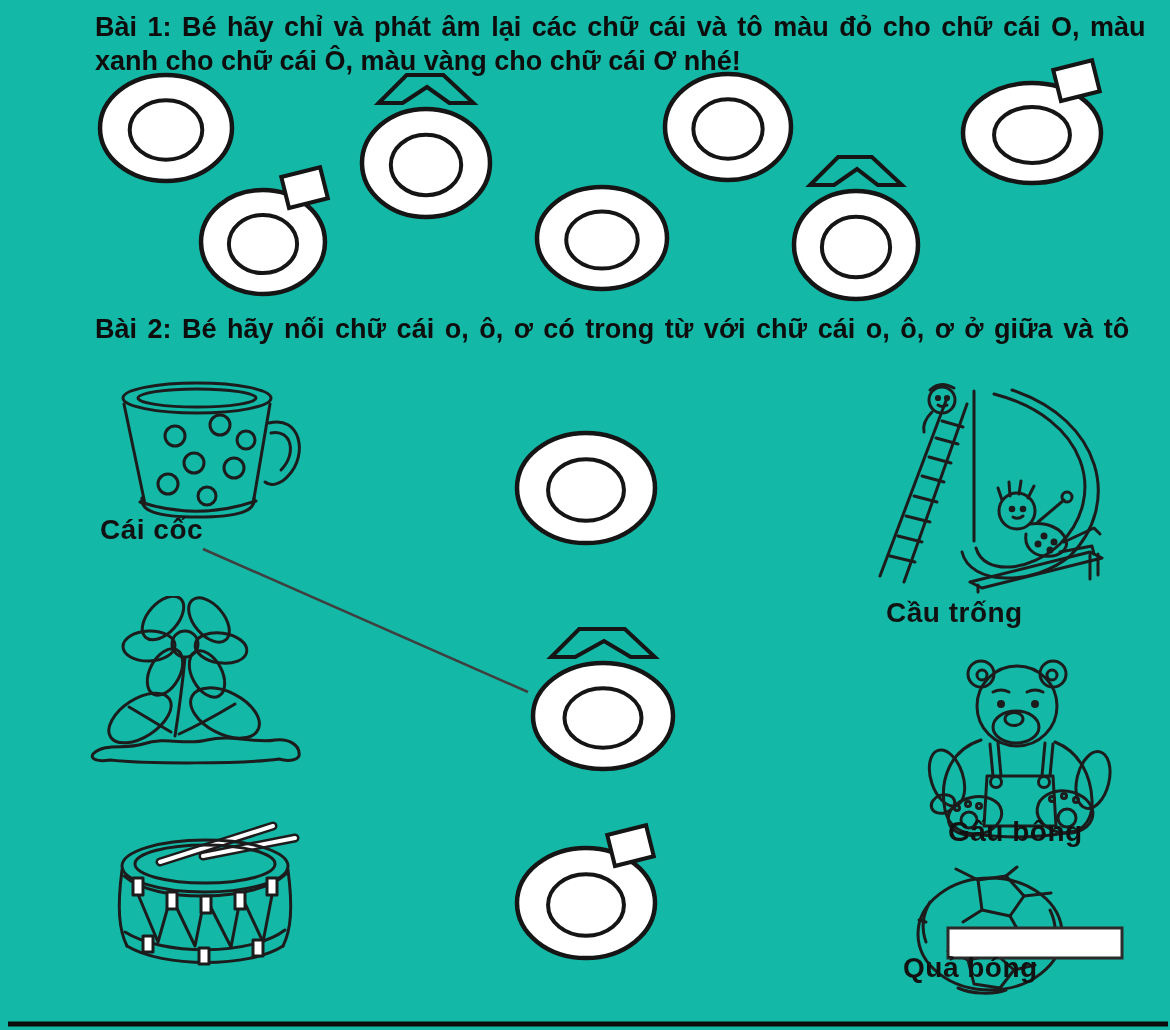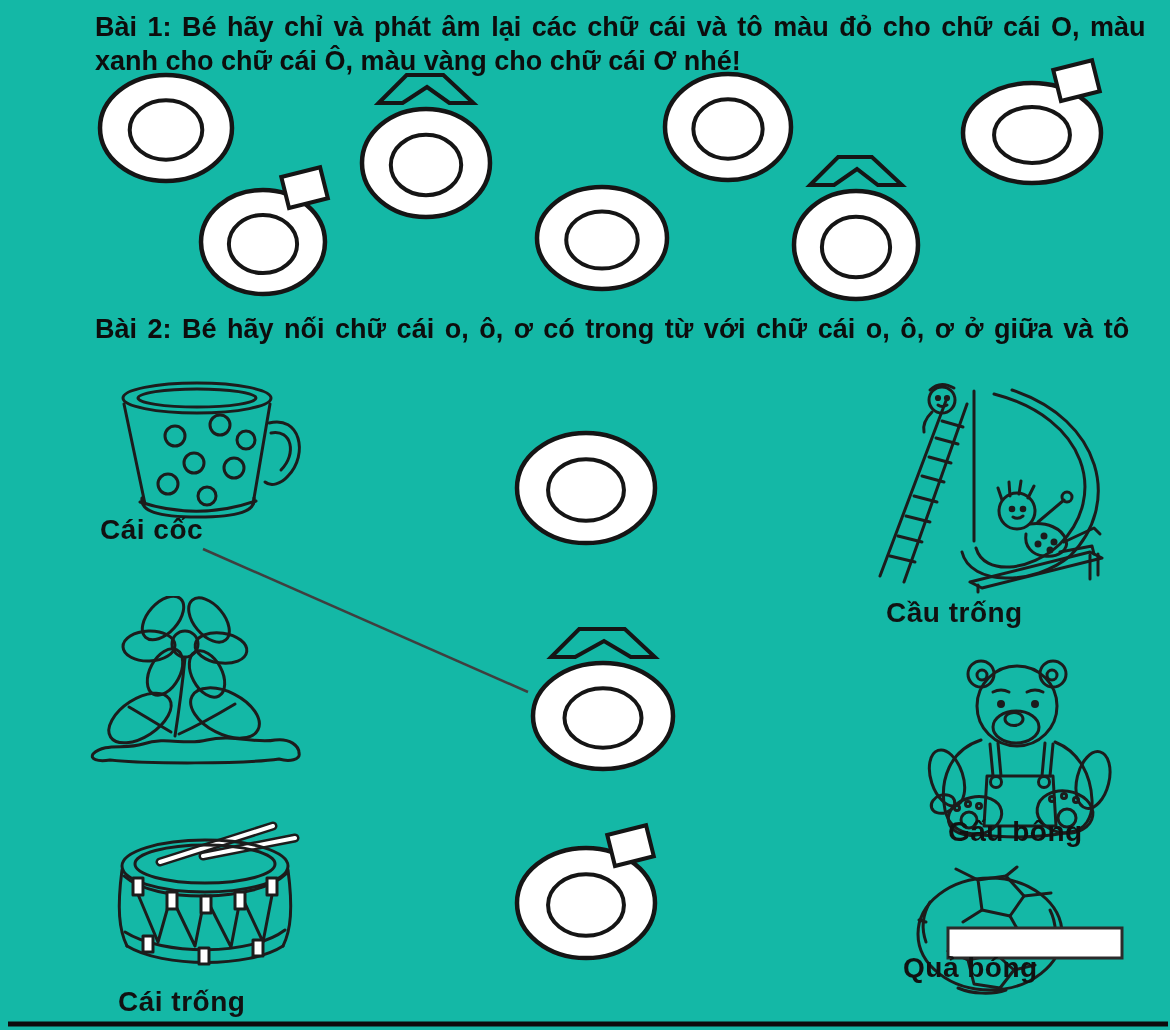--- a/index.html
+++ b/index.html
@@ -90,21 +90,20 @@
         <rect x="62" y="76" width="10" height="17" fill="#fff"></rect>
         <rect x="96" y="80" width="10" height="17" fill="#fff"></rect>
         <rect x="130" y="76" width="10" height="17" fill="#fff"></rect>
         <rect x="162" y="62" width="10" height="17" fill="#fff"></rect>
         <rect x="38" y="120" width="10" height="16" fill="#fff"></rect>
         <rect x="94" y="132" width="10" height="16" fill="#fff"></rect>
         <rect x="148" y="124" width="10" height="16" fill="#fff"></rect>
       </g>
     </svg>
   </div>
-  <div class="caption" style="left:118px;top:986px;">Cái trống</div>
 
   <div class="art" style="left:862px;top:376px;">
     <svg width="250" height="218" viewBox="0 0 250 218">
       <g class="illus" stroke-width="3">
         <path d="M18,200 L85,22"></path>
           <path d="M42,206 L105,28"></path>
         <path d="M28,180 L53,186"></path>
           <path d="M36,160 L60,166"></path>
           <path d="M44,140 L68,146"></path>
         <path d="M52,120 L75,126"></path>

